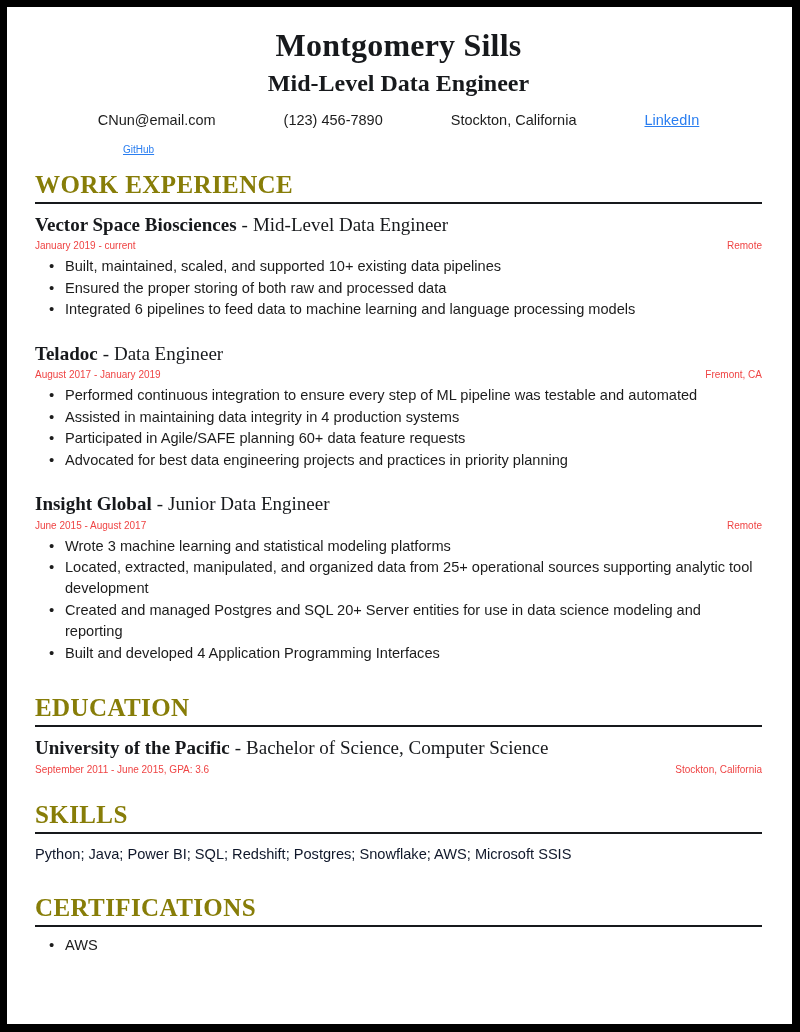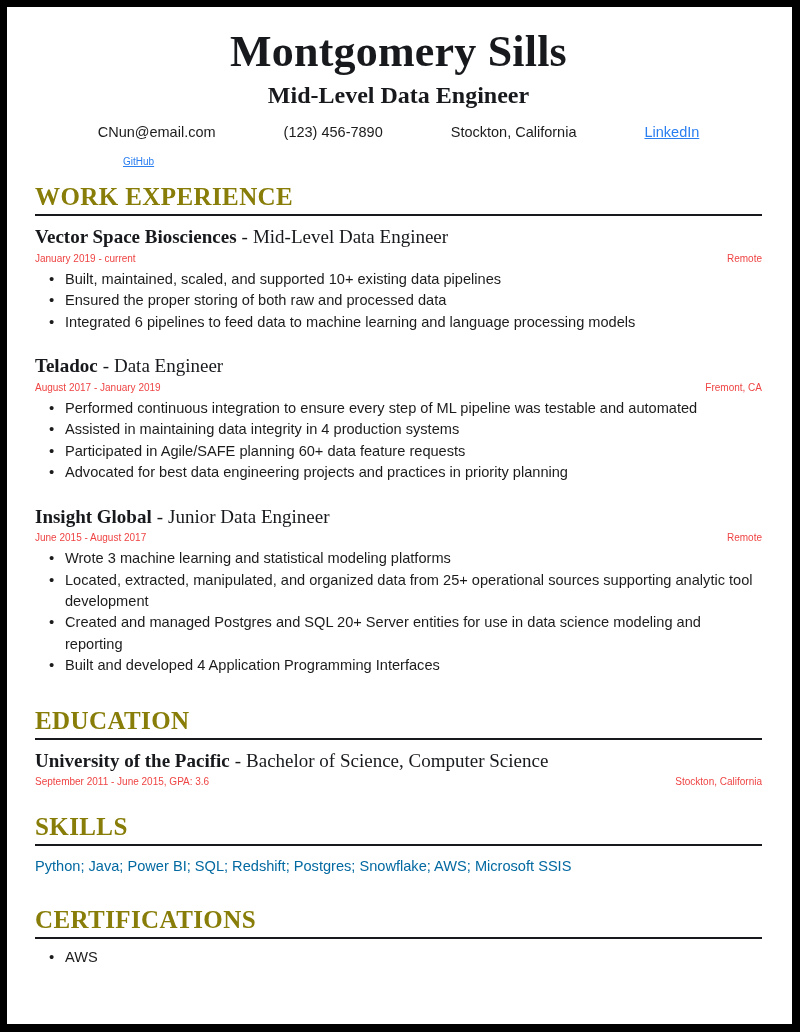--- a/index.html
+++ b/index.html
@@ -24,21 +24,21 @@
     height: 100%;
     background: #ffffff;
     padding: 22px 30px 0 28px;
     overflow: hidden;
   }
 
   
   .name {
     font-family: "Liberation Serif", serif;
     font-weight: bold;
-    font-size: 44px;
+    font-size: 32px;
     line-height: 1.05;
     text-align: center;
     color: #17191c;
     letter-spacing: 0.2px;
   }
 
   .headline {
     font-family: "Liberation Serif", serif;
     font-weight: bold;
     font-size: 24px;
@@ -132,21 +132,21 @@
     position: absolute;
     left: 14px;
     top: -1px;
     font-size: 15px;
     color: #1c1c1c;
   }
 
   .skills-line {
     font-size: 14.6px;
     line-height: 1.5;
-    color: #0369a1;
+    color: #0f172a;
     padding-top: 2px;
   }
 
   .section-edu .entry-meta { margin-top: 3px; }
   .section-skills { margin-top: 26px; }
   .section-certs { margin-top: 28px; }
   .section-edu { margin-top: 30px; }
 </style>
 </head>
 <body>

